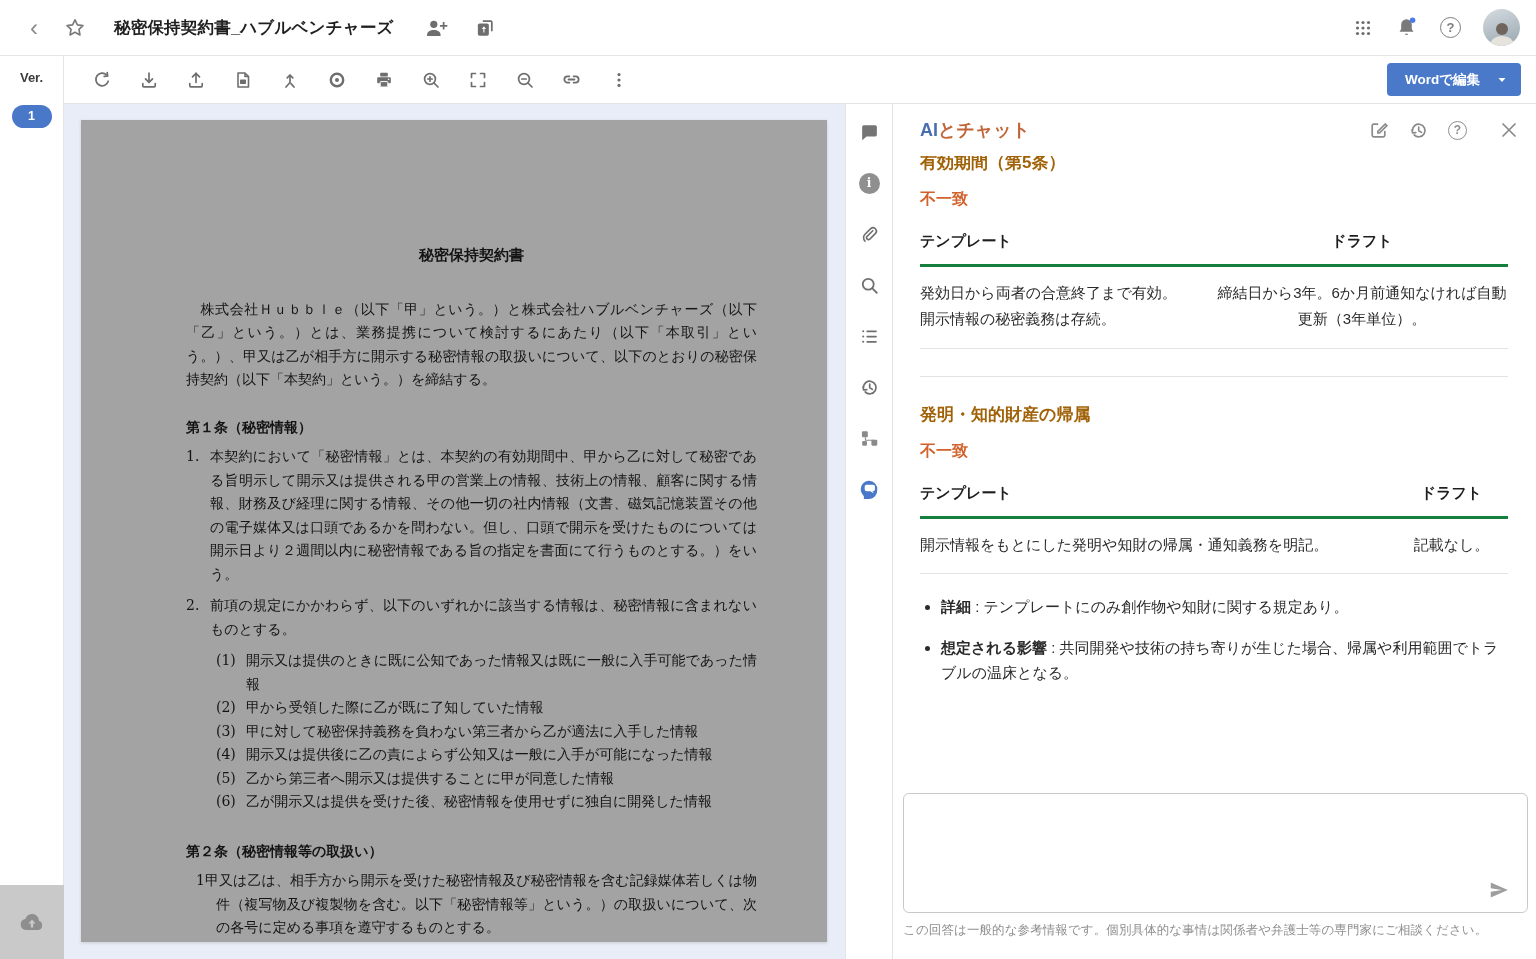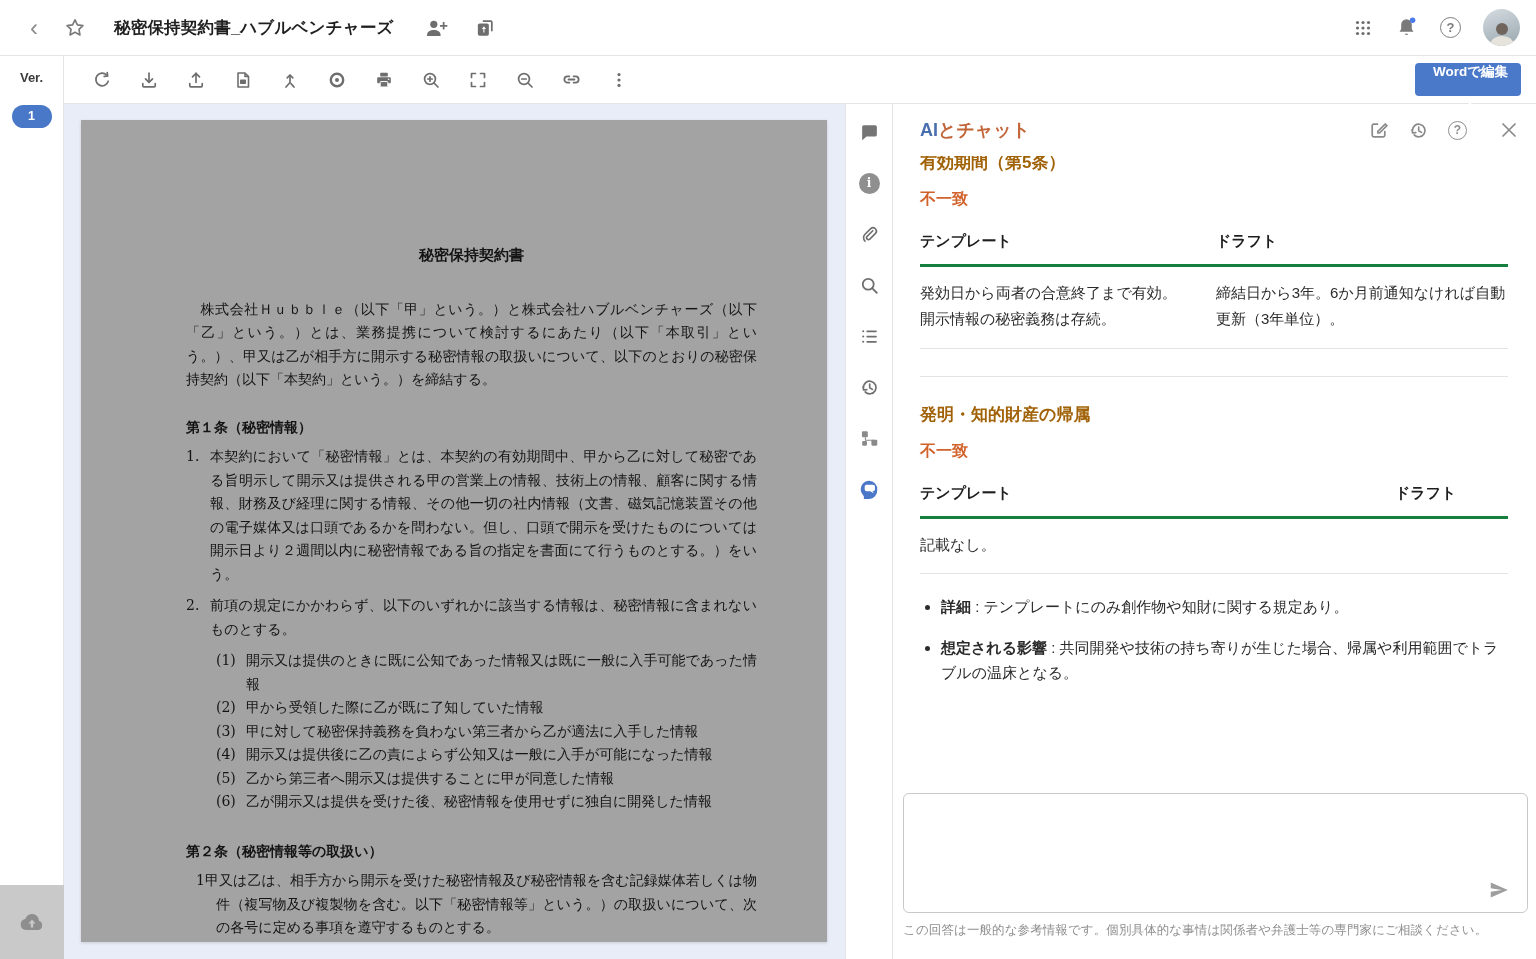--- a/index.html
+++ b/index.html
@@ -27,21 +27,21 @@
   .ver-label { margin-top:14px; font-size:13px; font-weight:700; color:#3c3c3c; }
   .ver-badge { margin:20px auto 0; width:40px; height:23px; border-radius:12px; background:#4a78c9; color:#fff; font-size:12.5px; font-weight:700; line-height:23px; cursor:pointer; }
   .upload-box { position:absolute; left:0; bottom:0; width:64px; height:74px; background:#c9c9c9; display:flex; align-items:center; justify-content:center; cursor:pointer; color:#8e8e8e; }
 
   
   .main-col { flex:1; display:flex; flex-direction:column; min-width:0; }
 
   
   .toolbar { height:48px; flex:none; border-bottom:1px solid #e4e4e4; display:flex; align-items:center; padding-left:14px; background:#fff; }
   .tbtn { width:47px; height:48px; display:flex; align-items:center; justify-content:center; color:#6e6e6e; cursor:pointer; }
-  .word-btn { margin-left:auto; margin-right:15px; height:33px; padding:0 13px 0 18px; background:#4a79ca; border:none; border-radius:4px; color:#fff; font-size:13.5px; font-weight:700; font-family:inherit; display:flex; align-items:center; gap:16px; cursor:pointer;flex-direction:column; }
+  .word-btn { margin-left:auto; margin-right:15px; height:33px; padding:0 13px 0 18px; background:#4a79ca; border:none; border-radius:4px; color:#fff; font-size:13.5px; font-weight:700; font-family:inherit; display:flex; align-items:center; gap:16px; cursor:pointer; }
 
   
   .content-row { flex:1; display:flex; min-height:0; }
 
   
   .viewer { width:781px; flex:none; background:#e9edf7; padding-top:16px; overflow:hidden; }
   .page { width:746px; height:822px; margin-left:17px; background:#a3a3a3; box-shadow:0 1px 3px rgba(0,0,0,.14); padding:124px 70px 0 105px; overflow:hidden; font-family:"DejaVu Serif", serif; font-size:14px; line-height:23.5px; color:#141414; }
   .doc-title { text-align:center; font-size:15px; font-weight:700; margin-bottom:30px; }
   .doc-intro { text-align:justify; margin-bottom:24px;margin-top:24px; }
   .doc-heading { font-size:14px; font-weight:700; margin:26px 0 6px; }
@@ -70,21 +70,21 @@
   .ai-head-icons .close-gap { margin-left:14px; }
   .ai-scroll { flex:1; overflow:hidden; padding:0 28px 0 27px; font-size:15px; color:#2b2b2b; }
   .sec-head { font-size:17px; font-weight:700; color:#a16207; }
   .sec-0 .sec-head { margin-top:-5px; }
   .sec-1 .sec-head { margin-top:26px; }
   .sec-status { margin-top:15px; font-size:16px; font-weight:700; color:#d2622b; }
   .cmp-table { margin-top:16px; }
   .cmp-head { display:flex; font-weight:700; padding:6px 0 13px; color:#1e1e1e; }
   .cmp-row { display:flex; border-top:3px solid #15803d; border-bottom:1px solid #e4e4e4; padding:13px 0 15px; line-height:1.75; }
   .c1 { flex:none; margin-right:34px; }
-  .c2 { flex:1; }
+  .c2 { flex:1;text-align:center; }
   .sec-0 .c1 { width:262px; }
   .sec-1 .c1 { width:441px; }
   .sec-bullets { margin:20px 0 0; padding-left:21px; list-style:disc; }
   .sec-bullets li { margin-bottom:15px; line-height:1.72; }
   .b-label { font-weight:700; }
   .sec-divider { border:none; border-top:1px solid #e3e3e3; margin:27px 0 0; }
 
   
   .ai-input-area { flex:none; padding:6px 8px 20px 10px; }
   .input-wrap { position:relative; }
@@ -478,20 +478,21 @@
 
             <div class="sec sec-1">
               <div class="sec-head">発明・知的財産の帰属</div>
               <div class="sec-status">不一致</div>
               <div class="cmp-table">
                 <div class="cmp-head">
                   <span class="c1">テンプレート</span>
                   <span class="c2">ドラフト</span>
                 </div>
                 <div class="cmp-row">
+                  <span class="c1">開示情報をもとにした発明や知財の帰属・通知義務を明記。</span>
                   <span class="c2">記載なし。</span>
                 </div>
               </div>
               <ul class="sec-bullets">
                 <li><span class="b-label">詳細</span><span> : </span><span>テンプレートにのみ創作物や知財に関する規定あり。</span></li>
                 <li><span class="b-label">想定される影響</span><span> : </span><span>共同開発や技術の持ち寄りが生じた場合、帰属や利用範囲でトラブルの温床となる。</span></li>
               </ul>
             </div>
 
           </div>

